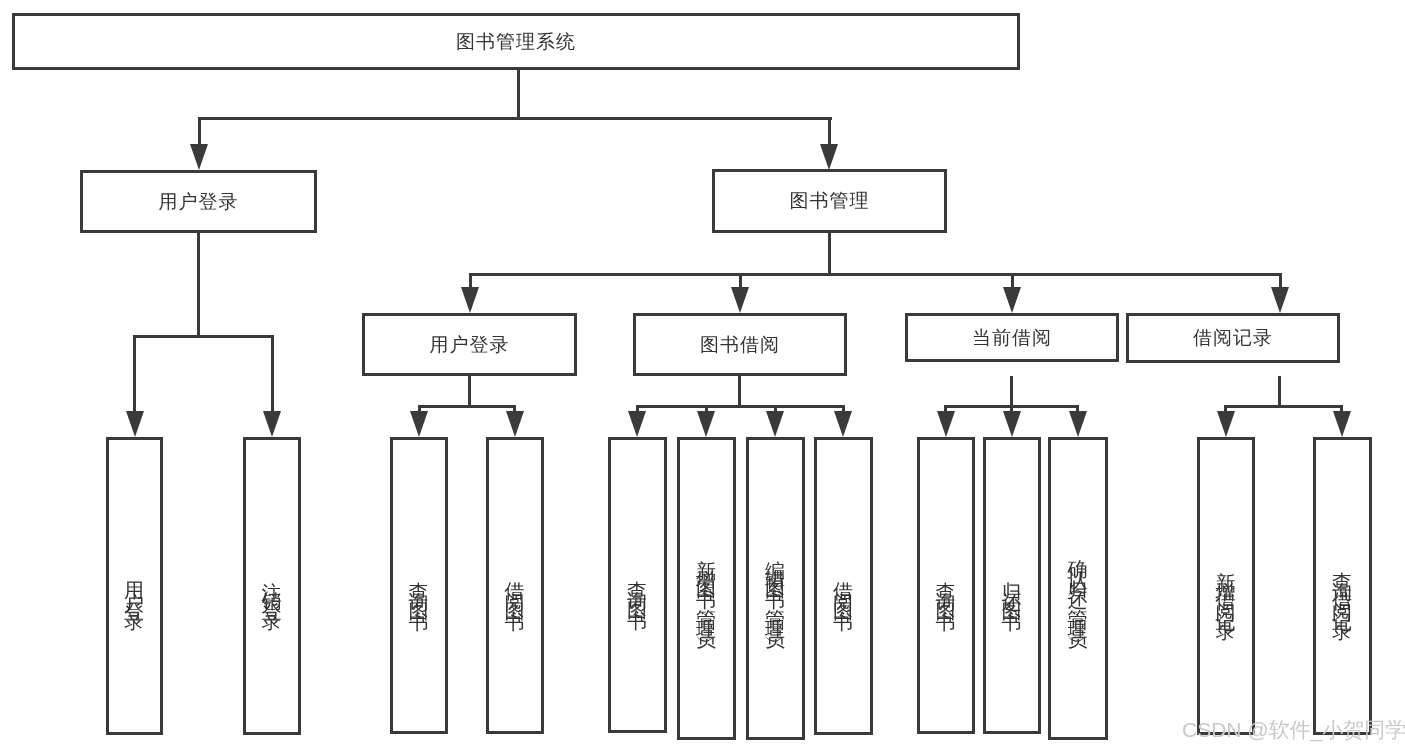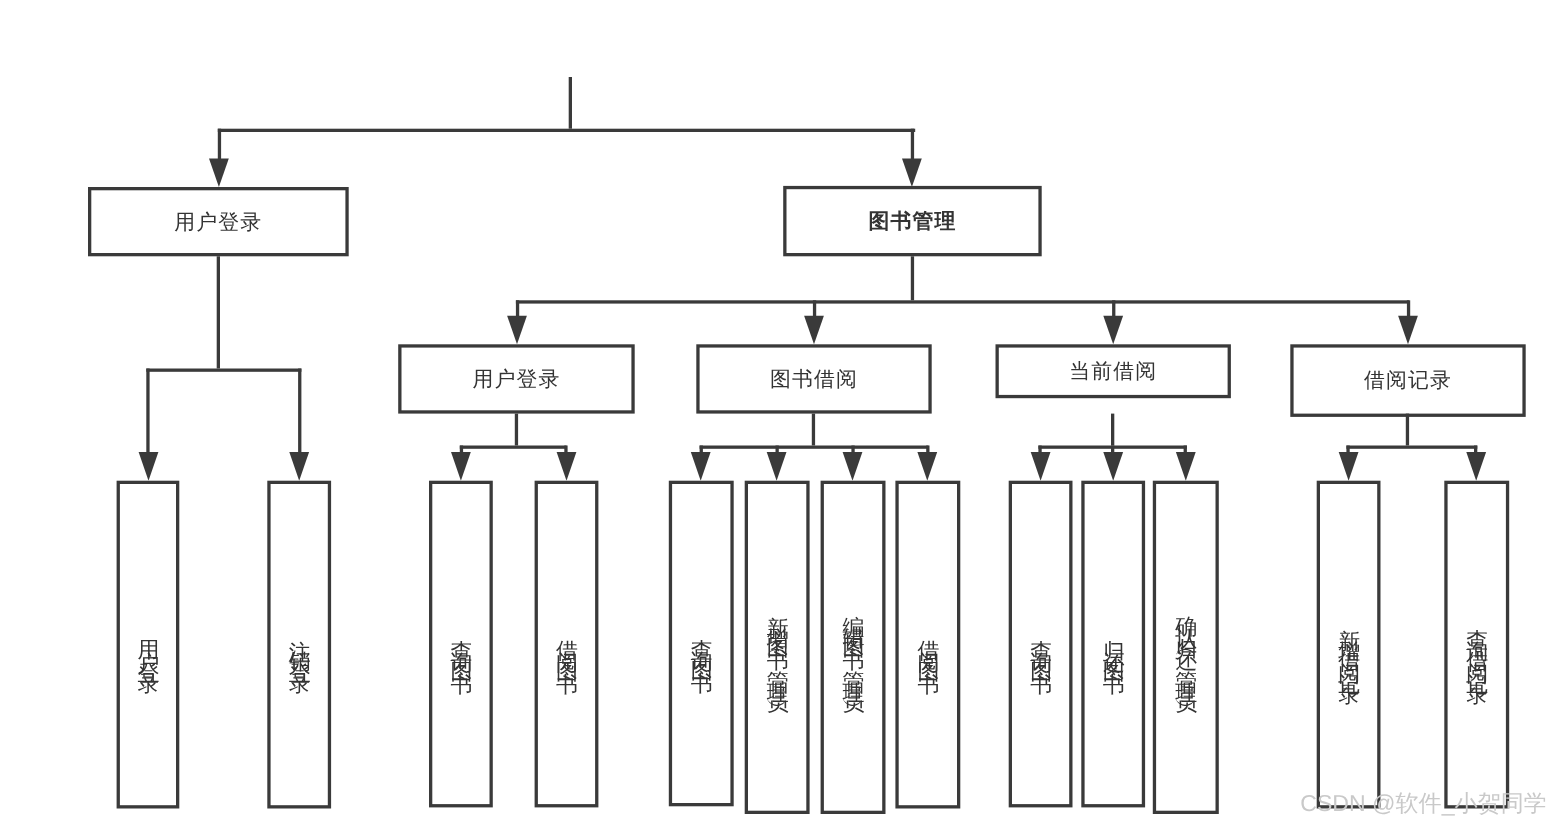--- a/index.html
+++ b/index.html
@@ -54,33 +54,36 @@
     color:var(--wm);
     z-index:10;
     white-space:nowrap;
   }
 </style>
 </head>
 <body>
 
 <div class="canvas">
 
+  <div class="hbox" style="left:12px;top:13px;width:1008px;height:57px;">
+    <span>图书管理系统</span>
+  </div>
 
   <div class="line" style="left:517px;top:70px;width:3px;height:47px;"></div>
   <div class="line" style="left:198px;top:117px;width:634px;height:3px;"></div>
   <div class="line" style="left:198px;top:117px;width:3px;height:33px;"></div>
   <div class="arrow" style="left:190px;top:144px;"></div>
   <div class="line" style="left:828px;top:117px;width:3px;height:33px;"></div>
   <div class="arrow" style="left:820px;top:144px;"></div>
 
   <div class="hbox" style="left:80px;top:170px;width:237px;height:63px;">
     <span>用户登录</span>
   </div>
 
-  <div class="hbox" style="left:712px;top:169px;width:235px;height:64px;font-weight:bold;">
+  <div class="hbox" style="left:712px;top:169px;width:235px;height:64px;">
     <span>图书管理</span>
   </div>
 
   <div class="line" style="left:197px;top:233px;width:3px;height:102px;"></div>
   <div class="line" style="left:133px;top:335px;width:141px;height:3px;"></div>
   <div class="line" style="left:133px;top:335px;width:3px;height:78px;"></div>
   <div class="arrow" style="left:126px;top:411px;"></div>
   <div class="line" style="left:271px;top:335px;width:3px;height:78px;"></div>
   <div class="arrow" style="left:263px;top:411px;"></div>
 
@@ -97,21 +100,21 @@
 
   <div class="hbox" style="left:362px;top:313px;width:215px;height:63px;">
     <span>用户登录</span>
   </div>
   <div class="hbox" style="left:633px;top:313px;width:214px;height:63px;text-align:center;">
     <span>图书借阅</span>
   </div>
   <div class="hbox" style="left:905px;top:313px;width:214px;height:49px;">
     <span>当前借阅</span>
   </div>
-  <div class="hbox" style="left:1173px;top:313px;width:214px;height:66px;text-align:right;">
+  <div class="hbox" style="left:1126px;top:313px;width:214px;height:50px;text-align:right;">
     <span>借阅记录</span>
   </div>
 
   <div class="line" style="left:468px;top:376px;width:3px;height:29px;"></div>
   <div class="line" style="left:418px;top:405px;width:97px;height:3px;"></div>
   <div class="line" style="left:418px;top:405px;width:3px;height:10px;"></div>
   <div class="arrow" style="left:410px;top:411px;"></div>
   <div class="line" style="left:513px;top:405px;width:3px;height:10px;"></div>
   <div class="arrow" style="left:506px;top:411px;"></div>
 

